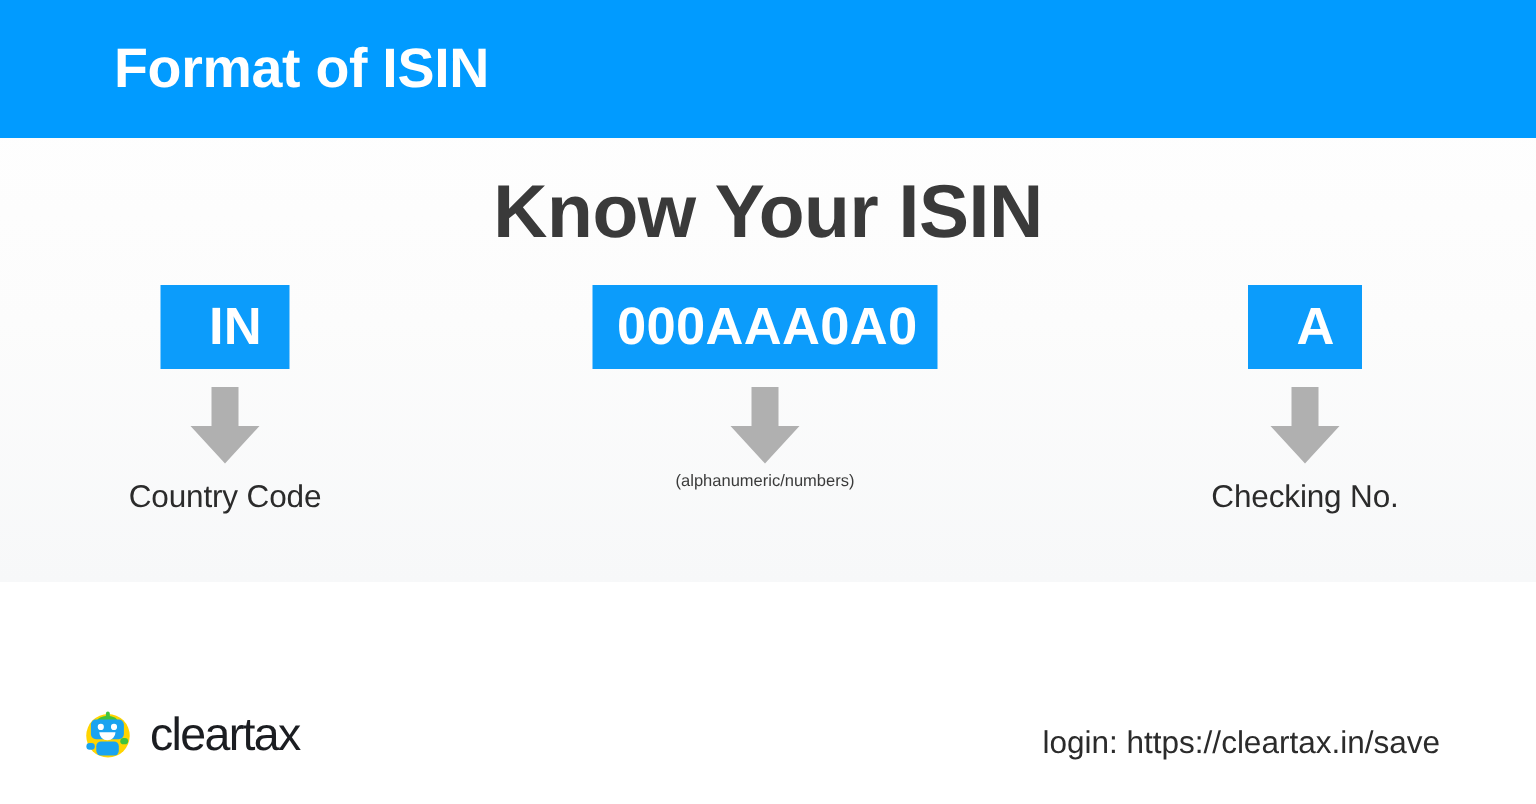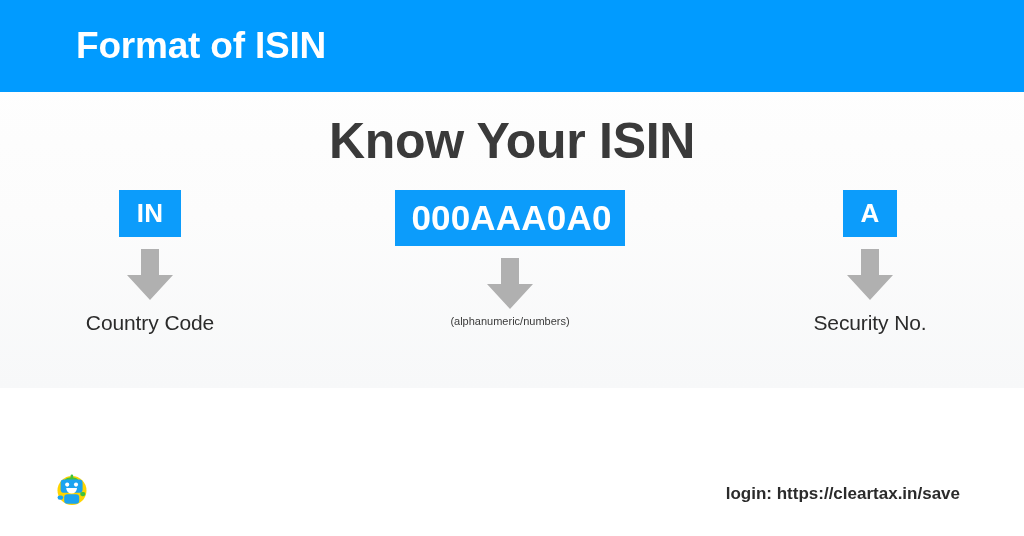--- a/index.html
+++ b/index.html
@@ -71,24 +71,24 @@
   }
   .col-0 { left: 20px;  width: 260px; }
   .col-1 { left: 340px; width: 340px; }
   .col-2 { left: 740px; width: 260px; }
 
   
   .chip {
     display: inline-block;
     background: #0c9cfb;
     color: #ffffff;
-    font-size: 26px;
+    font-size: 35px;
     font-weight: bold;
     line-height: 1;
-    padding: 10px 18px 11px 18px;
+    padding: 10px 18px 11px 32px;
     letter-spacing: 0.2px;
     white-space: nowrap;
   }
   .col-1 .chip {
     font-size: 35px;
     padding: 10px 13px 11px 16px;
   }
 
   
   .arrow-wrap {
@@ -137,22 +137,22 @@
     font-weight: normal;
     letter-spacing: -1.1px;
     line-height: 1;
   }
 
   .footer-link {
     position: absolute;
     right: 64px;
     top: 484px;
     color: #2b2b2b;
-    font-size: 17px;
-    font-weight: bold;
+    font-size: 21px;
+    font-weight: normal;
     white-space: nowrap;
   }
 </style>
 </head>
 <body>
 
 <div id="infographic">
 
   <div class="header-bar">
     <div class="header-title">Format of ISIN</div>
@@ -182,21 +182,21 @@
       <div class="label-sub">(alphanumeric/numbers)</div>
     </div>
 
     <div class="col col-2">
       <div class="chip">A</div>
       <div class="arrow-wrap">
         <svg class="arrow" width="48" height="52" viewBox="0 0 48 52">
           <polygon points="15,0 33,0 33,26 47,26 24,51 1,26 15,26" fill="#b0b0b0"></polygon>
         </svg>
       </div>
-      <div class="label-main">Security No.</div>
+      <div class="label-main">Checking No.</div>
     </div>
 
   </div>
 
   <div class="logo">
     <svg class="logo-mark" width="38" height="38" viewBox="0 0 38 38">
 
       <circle cx="19" cy="20.5" r="14.5" fill="#ffd400"></circle>
 
       <path d="M11.5 10.5 C13 6.5 24 6 25.5 10.5 Z" fill="#3fc23f"></path>
@@ -207,17 +207,18 @@
       <circle cx="14.2" cy="14.6" r="2.05" fill="#ffffff"></circle>
       <circle cx="23.0" cy="14.6" r="2.05" fill="#ffffff"></circle>
 
       <path d="M13.2 18.1 H24.0 A5.4 5.4 0 0 1 13.2 18.1 Z" fill="#ffffff"></path>
 
       <rect x="11.2" y="24.3" width="15" height="9.4" rx="3.2" fill="#1aa3f0"></rect>
 
       <rect x="4.6" y="25.4" width="5.6" height="4.4" rx="2.2" fill="#1aa3f0"></rect>
       <rect x="27.2" y="22.0" width="5.2" height="4.2" rx="2.1" fill="#3fc23f"></rect>
     </svg>
+    <span class="logo-text">cleartax</span>
   </div>
 
   <div class="footer-link">login: https://cleartax.in/save</div>
 
 </div>
 
 </body></html>

